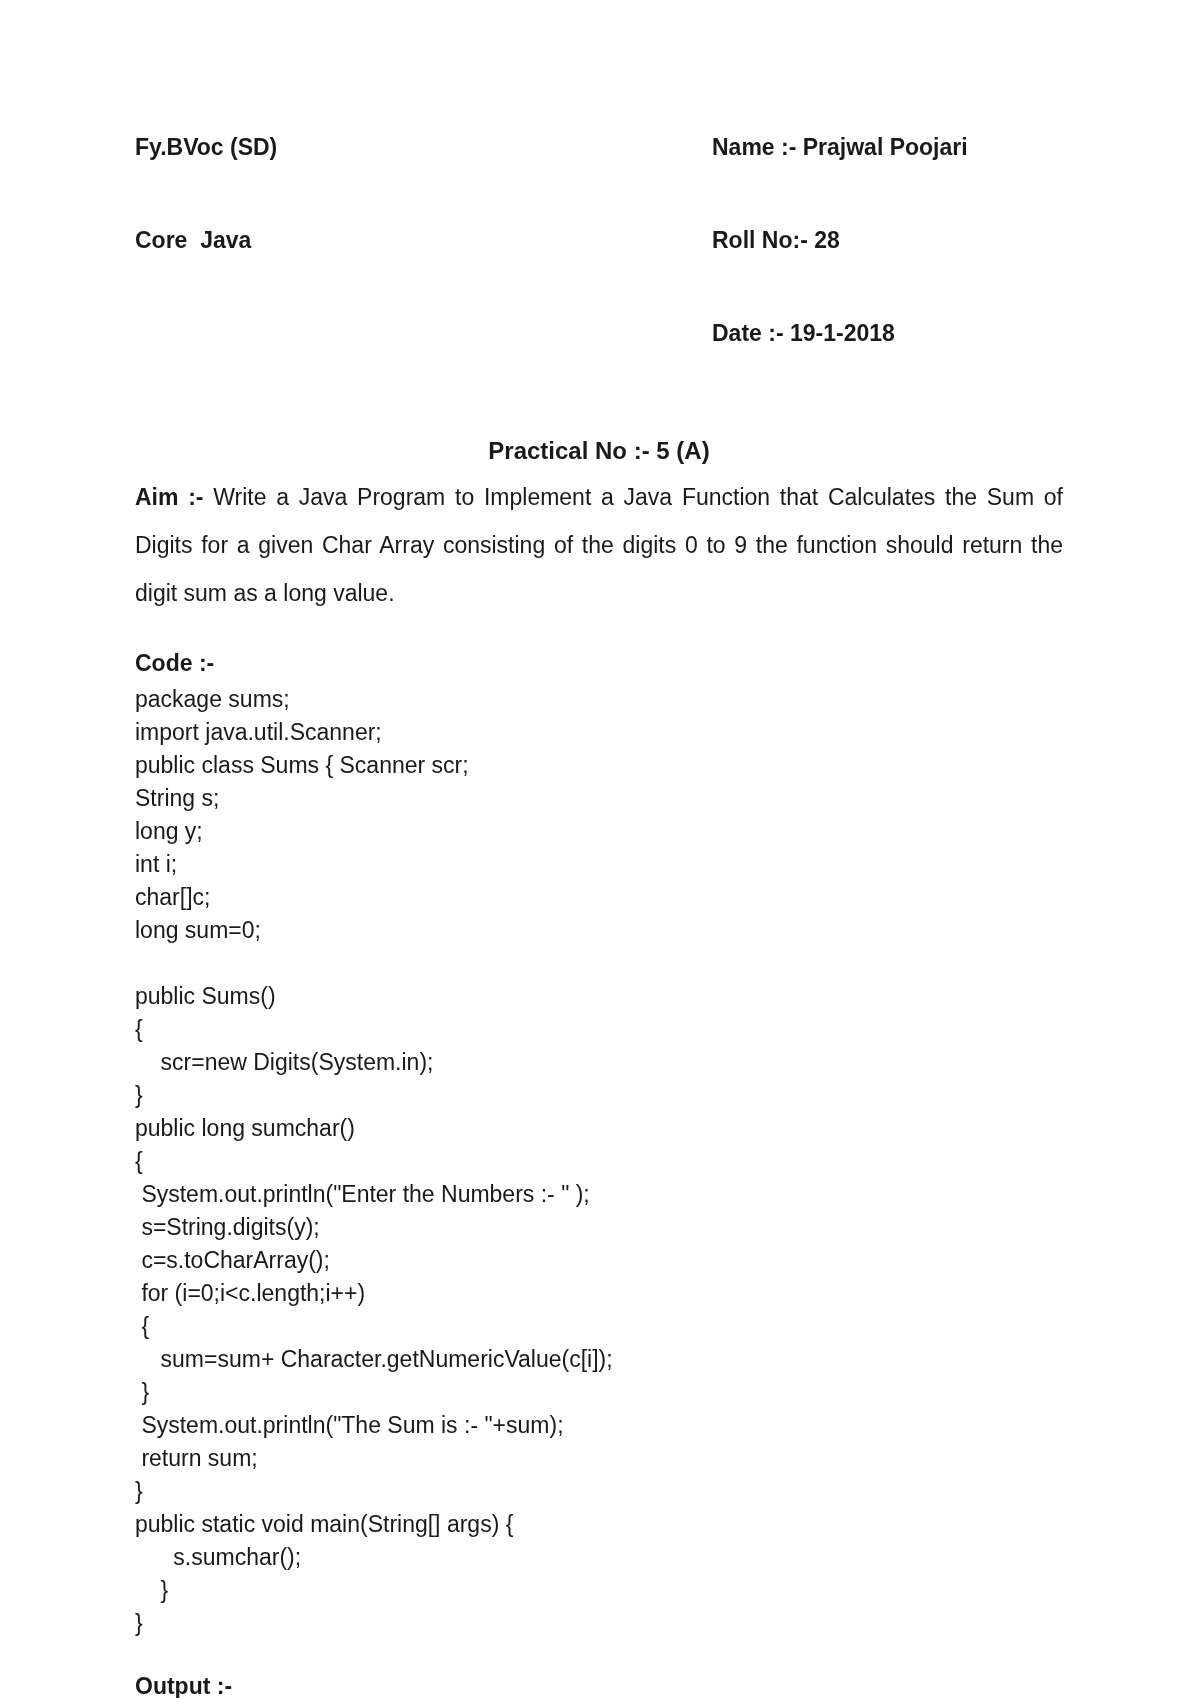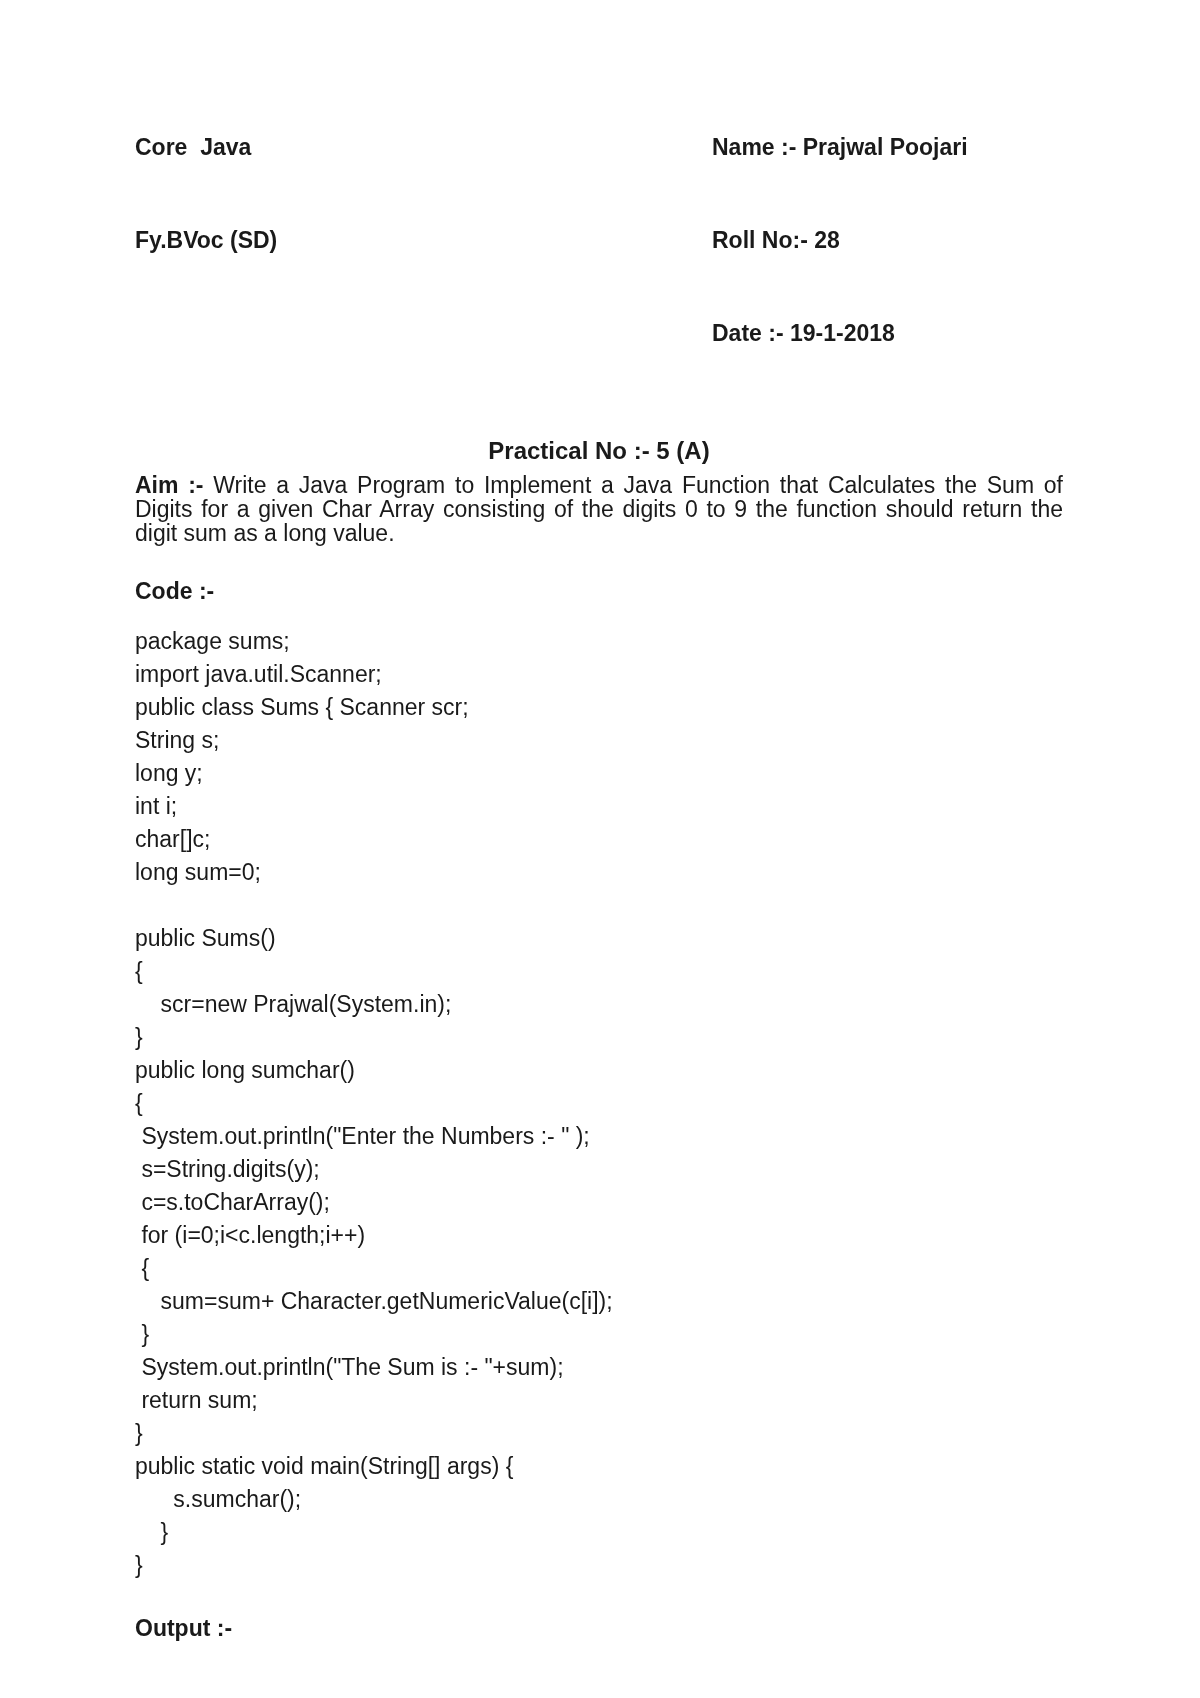--- a/index.html
+++ b/index.html
@@ -32,48 +32,48 @@
     white-space: pre-wrap;
   }
   .title {
     text-align: center;
     margin-top: 24px;
     font-size: 24px;
     line-height: 32px;
   }
   .aim {
     margin: 6px 0 0 0;
-    line-height: 24px;
+    line-height: 48px;
     text-align: justify;
   }
   .section-label {
     margin-top: 30px;
     line-height: 32px;
   }
   .code {
-    margin-top: 18px;
+    margin-top: 4px;
   }
   .code-line {
     white-space: pre-wrap;
     line-height: 33px;
     min-height: 33px;
   }
   .output-label {
     margin-top: 30px;
   }
 </style>
 </head>
 <body>
 
 <div class="page">
 
   <div class="header">
     <div class="header-left">
+      <div class="bold">Fy.BVoc (SD)</div>
       <div class="bold">Core  Java</div>
-      <div class="bold">Fy.BVoc (SD)</div>
     </div>
     <div class="header-right">
       <div class="bold">Name :- Prajwal Poojari</div>
       <div class="bold">Roll No:- 28</div>
       <div class="bold">Date :- 19-1-2018</div>
     </div>
   </div>
 
   <div class="title bold">Practical No :- 5 (A)</div>
 
@@ -86,21 +86,21 @@
       <div class="code-line">import java.util.Scanner;</div>
       <div class="code-line">public class Sums { Scanner scr;</div>
       <div class="code-line">String s;</div>
       <div class="code-line">long y;</div>
       <div class="code-line">int i;</div>
       <div class="code-line">char[]c;</div>
       <div class="code-line">long sum=0;</div>
       <div class="code-line">&nbsp;</div>
       <div class="code-line">public Sums()</div>
       <div class="code-line">{</div>
-      <div class="code-line">    scr=new Prajwal(System.in);</div>
+      <div class="code-line">    scr=new Digits(System.in);</div>
       <div class="code-line">}</div>
       <div class="code-line">public long sumchar()</div>
       <div class="code-line">{</div>
       <div class="code-line"> System.out.println("Enter the Numbers :- " );</div>
       <div class="code-line"> s=String.digits(y);</div>
       <div class="code-line"> c=s.toCharArray();</div>
       <div class="code-line"> for (i=0;i&lt;c.length;i++)</div>
       <div class="code-line"> {</div>
       <div class="code-line">    sum=sum+ Character.getNumericValue(c[i]);</div>
       <div class="code-line"> }</div>

